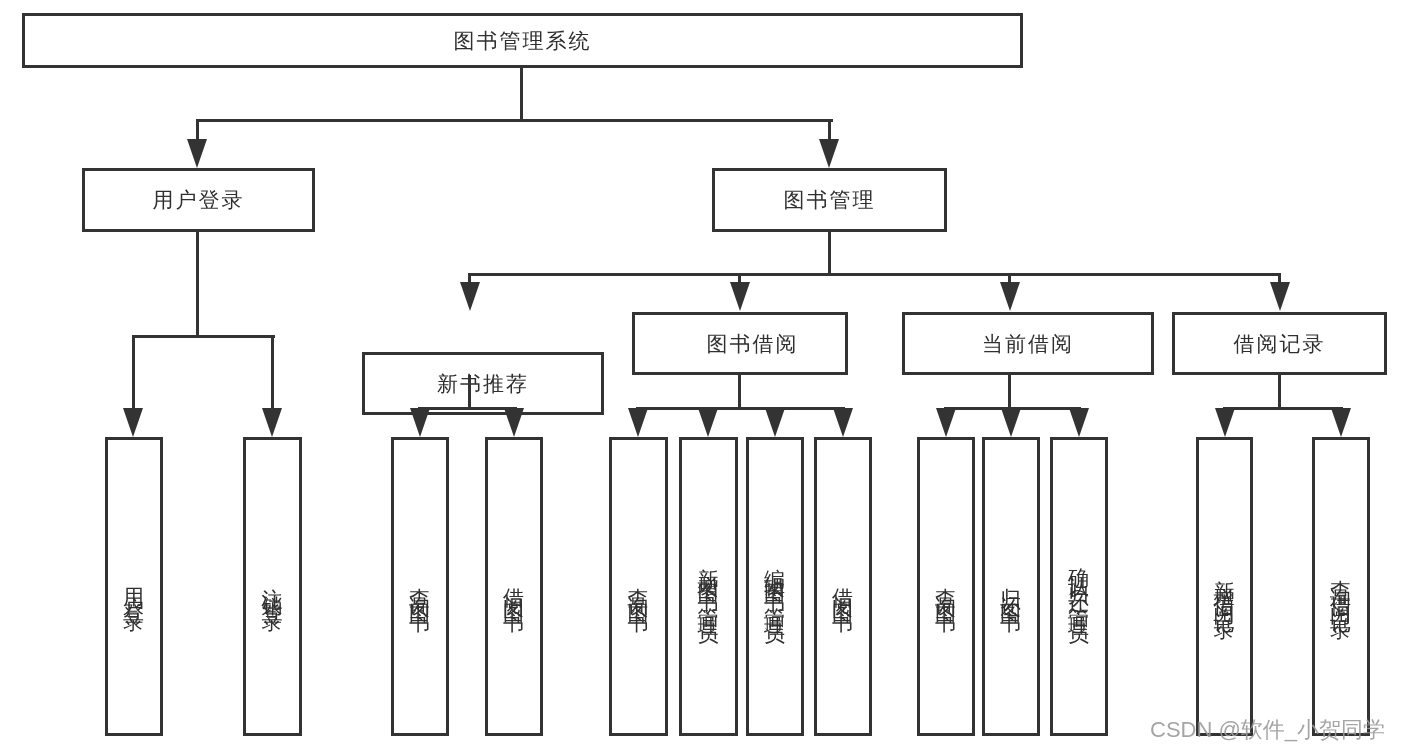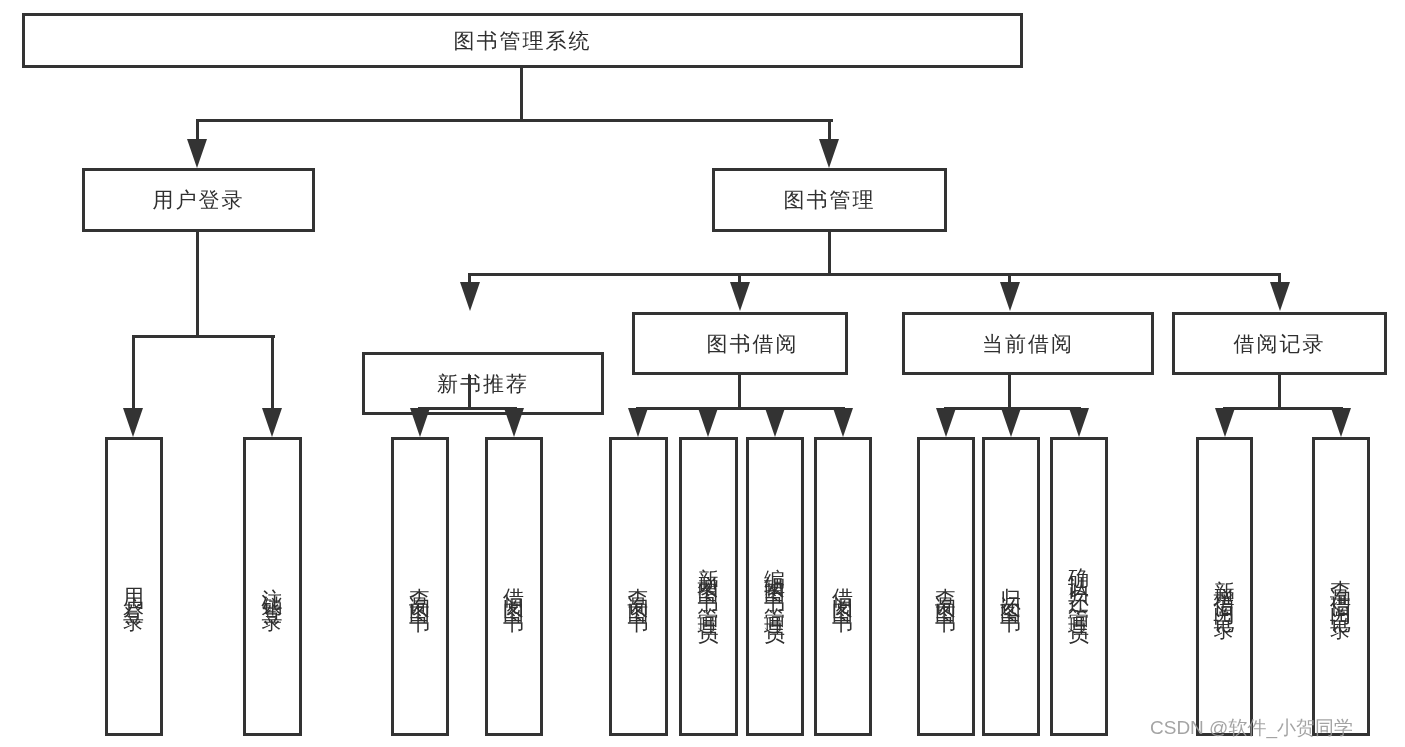--- a/index.html
+++ b/index.html
@@ -32,21 +32,21 @@
   .arrow {
     position:absolute;
     width:0; height:0;
     border-left:10px solid transparent;
     border-right:10px solid transparent;
     border-top:29px solid #333333;
   }
   .watermark {
     position:absolute;
     left:1150px; top:715px;
-    font-size:19px;
+    font-size:22px;
     color:#9b9b9b;
     opacity:0.9;
     white-space:nowrap;
     z-index:5;
   }
 </style>
 </head>
 <body>
 
 <div id="canvas">

